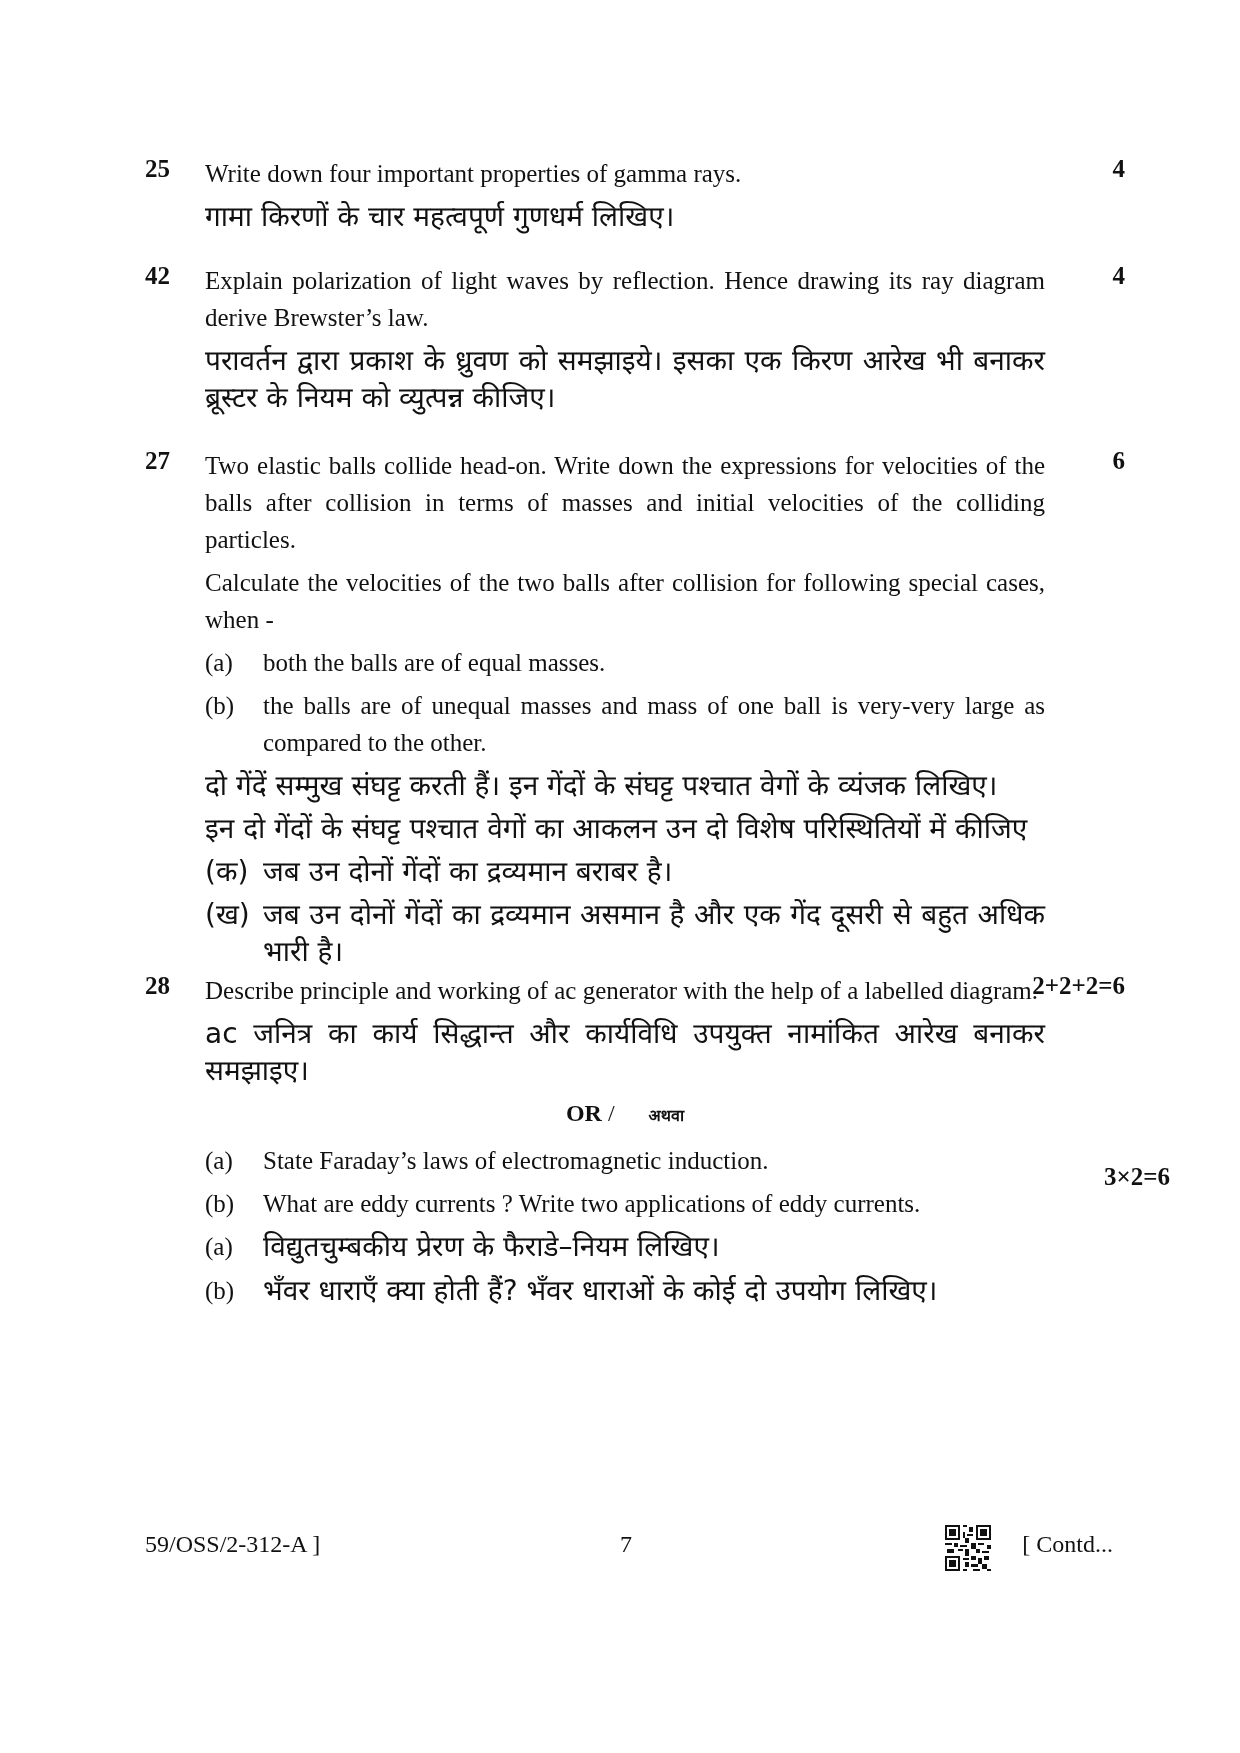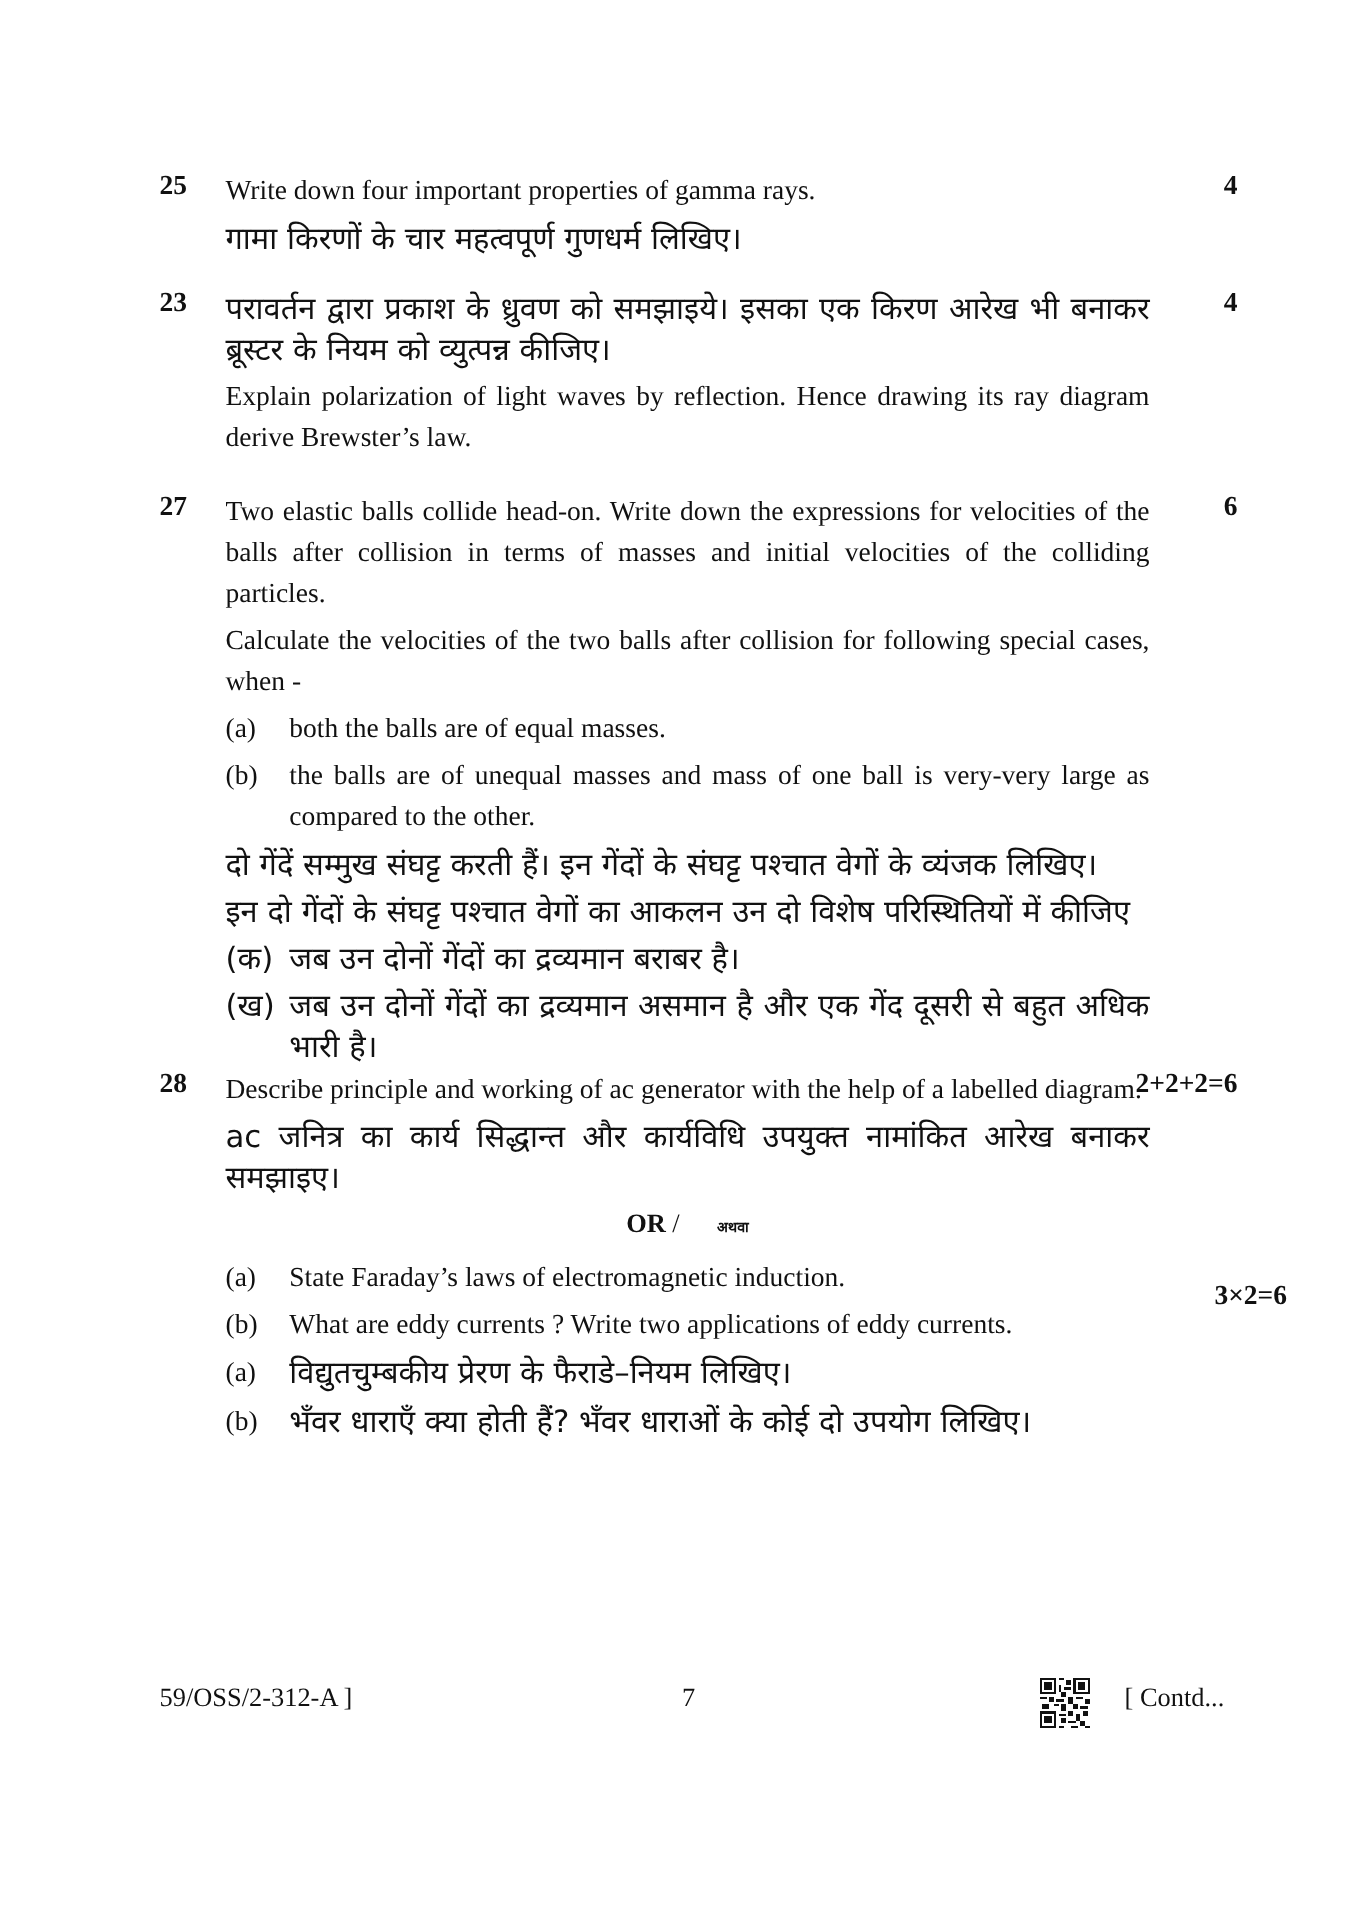--- a/index.html
+++ b/index.html
@@ -65,21 +65,21 @@
       left: 0;
       top: 0;
     }
     .or-line {
       text-align: center;
       font-weight: bold;
       font-size: 24px;
       margin: 4px 0 8px 0;
     }
     .or-line .sep { font-weight: normal; margin: 0 6px; }
-    .or-line .hi { font-weight: bold; font-size: 13px; margin-left: 28px; }
+    .or-line .hi { font-weight: bold; font-size: 16px; margin-left: 28px; }
     .sub-marks {
       position: absolute;
       right: -125px;
       top: 16px;
       font-weight: bold;
     }
     .footer {
       position: absolute;
       top: 1525px;
       left: 145px;
@@ -107,25 +107,25 @@
   <div class="q" style="top:155px;">
     <div class="qnum">25</div>
     <div class="marks">4</div>
     <div class="body">
       <div class="p">Write down four important properties of gamma rays.</div>
       <div class="p hi">गामा किरणों के चार महत्वपूर्ण गुणधर्म लिखिए।</div>
     </div>
   </div>
 
   <div class="q" style="top:262px;">
-    <div class="qnum">23</div>
+    <div class="qnum">42</div>
     <div class="marks">4</div>
     <div class="body">
+      <div class="p">Explain polarization of light waves by reflection. Hence drawing its ray diagram derive Brewster’s law.</div>
       <div class="p hi">परावर्तन द्वारा प्रकाश के ध्रुवण को समझाइये। इसका एक किरण आरेख भी बनाकर ब्रूस्टर के नियम को व्युत्पन्न कीजिए।</div>
-      <div class="p">Explain polarization of light waves by reflection. Hence drawing its ray diagram derive Brewster’s law.</div>
     </div>
   </div>
 
   <div class="q" style="top:447px;">
     <div class="qnum">27</div>
     <div class="marks">6</div>
     <div class="body">
       <div class="p">Two elastic balls collide head-on. Write down the expressions for velocities of the balls after collision in terms of masses and initial velocities of the colliding particles.</div>
       <div class="p">Calculate the velocities of the two balls after collision for following special cases, when -</div>
       <div class="sub">

